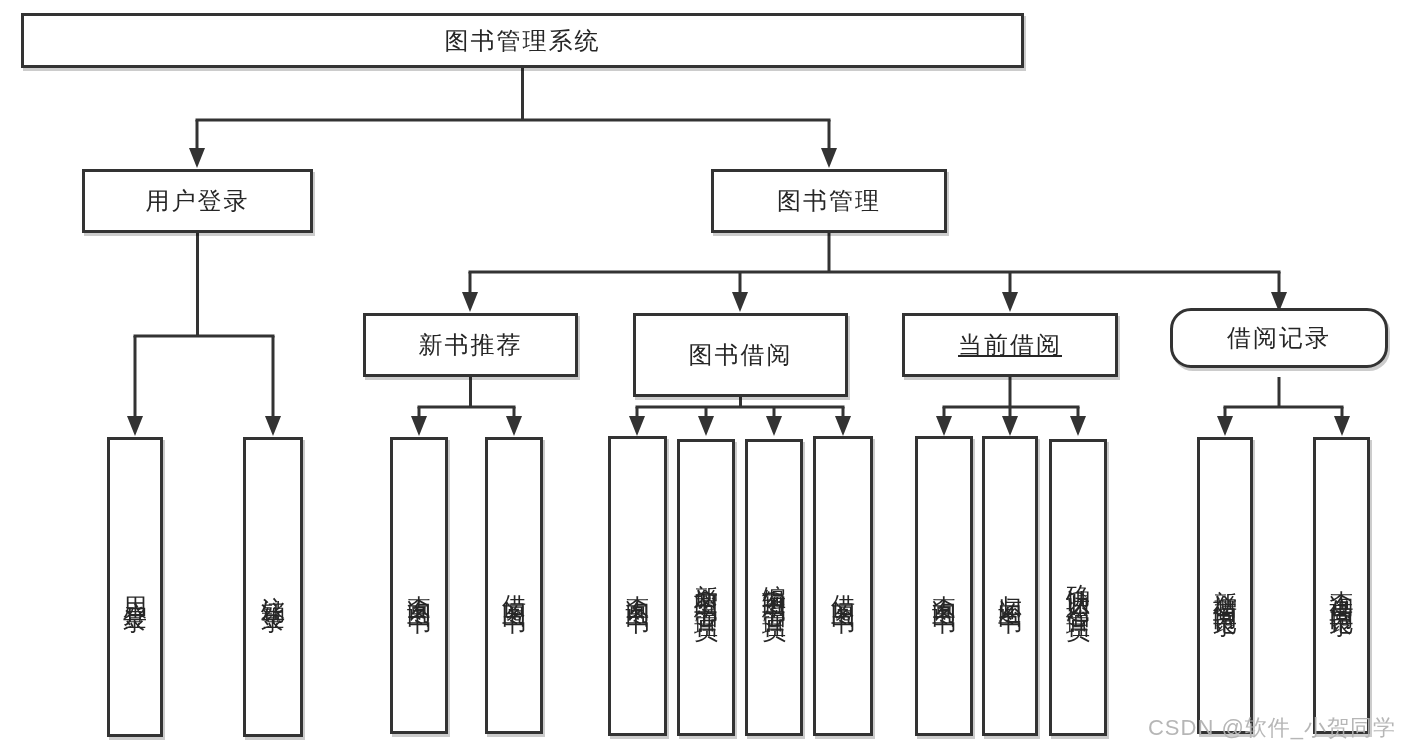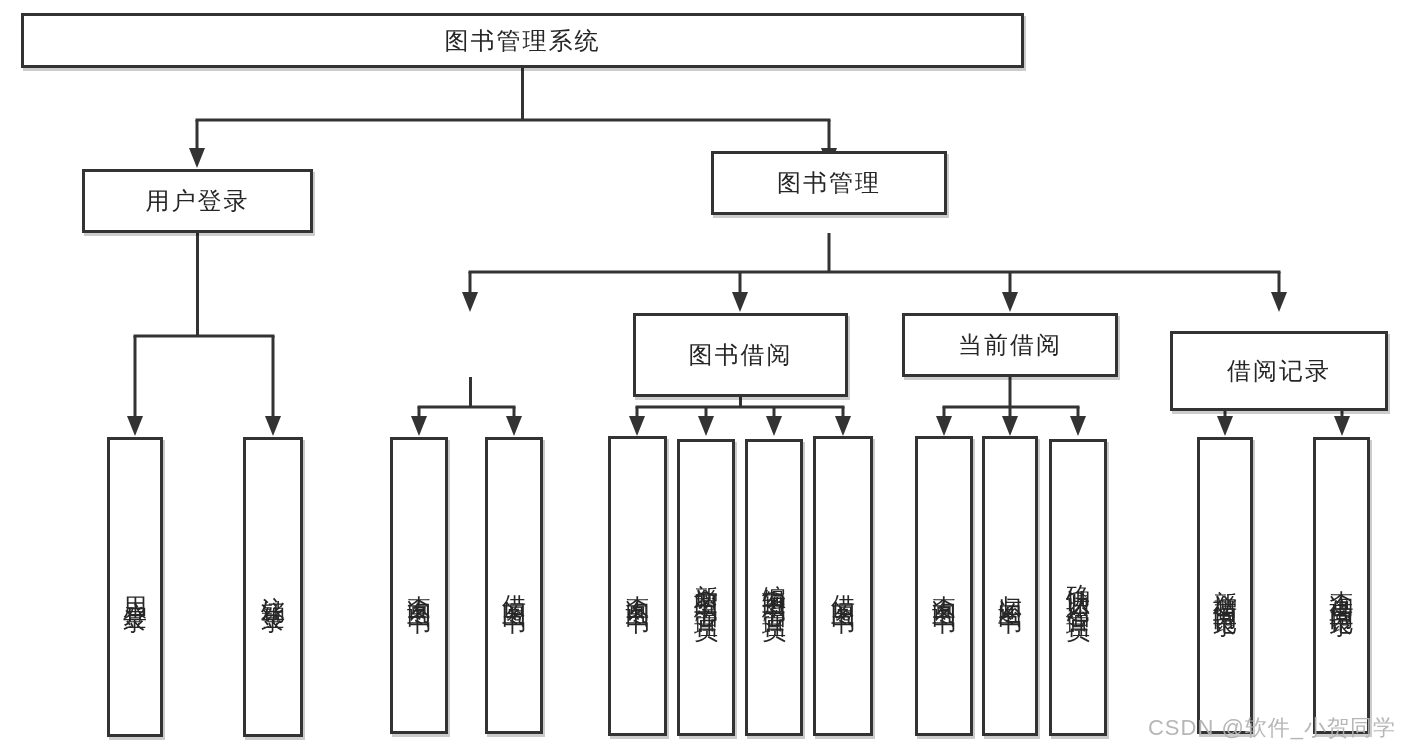--- a/index.html
+++ b/index.html
@@ -115,31 +115,34 @@
     </g>
   </svg>
 
   <div class="hbox" style="left:21px; top:13px; width:1003px; height:55px;">
     <span>图书管理系统</span>
   </div>
 
   <div class="hbox" style="left:82px; top:169px; width:231px; height:64px;">
     <span>用户登录</span>
   </div>
-  <div class="hbox" style="left:711px; top:151px; width:236px; height:64px;align-items:center;">
+  <div class="hbox" style="left:711px; top:169px; width:236px; height:64px;align-items:center;">
     <span>图书管理</span>
   </div>
 
+  <div class="hbox" style="left:363px; top:313px; width:215px; height:64px;">
+    <span>新书推荐</span>
+  </div>
   <div class="hbox" style="left:633px; top:313px; width:215px; height:84px;">
     <span>图书借阅</span>
   </div>
-  <div class="hbox" style="left:902px; top:313px; width:216px; height:64px;">
+  <div class="hbox" style="left:902px; top:313px; width:216px; height:64px;text-decoration:underline;">
     <span>当前借阅</span>
   </div>
-  <div class="hbox" style="left:1170px; top:331px; width:218px; height:80px;">
+  <div class="hbox" style="left:1170px; top:308px; width:218px; height:60px;border-radius:21px;">
     <span>借阅记录</span>
   </div>
 
   <div class="vbox" style="left:107px; top:437px; width:56px; height:300px;">
     <span>用户登录</span>
   </div>
   <div class="vbox" style="left:243px; top:437px; width:60px; height:300px;">
     <span>注销登录</span>
   </div>
 

